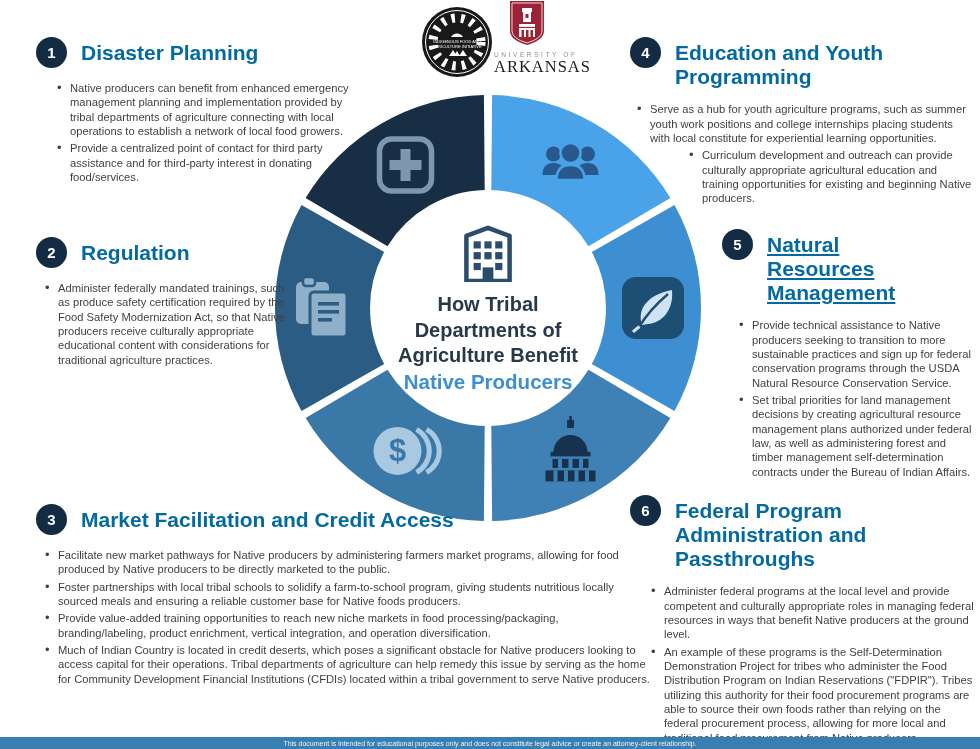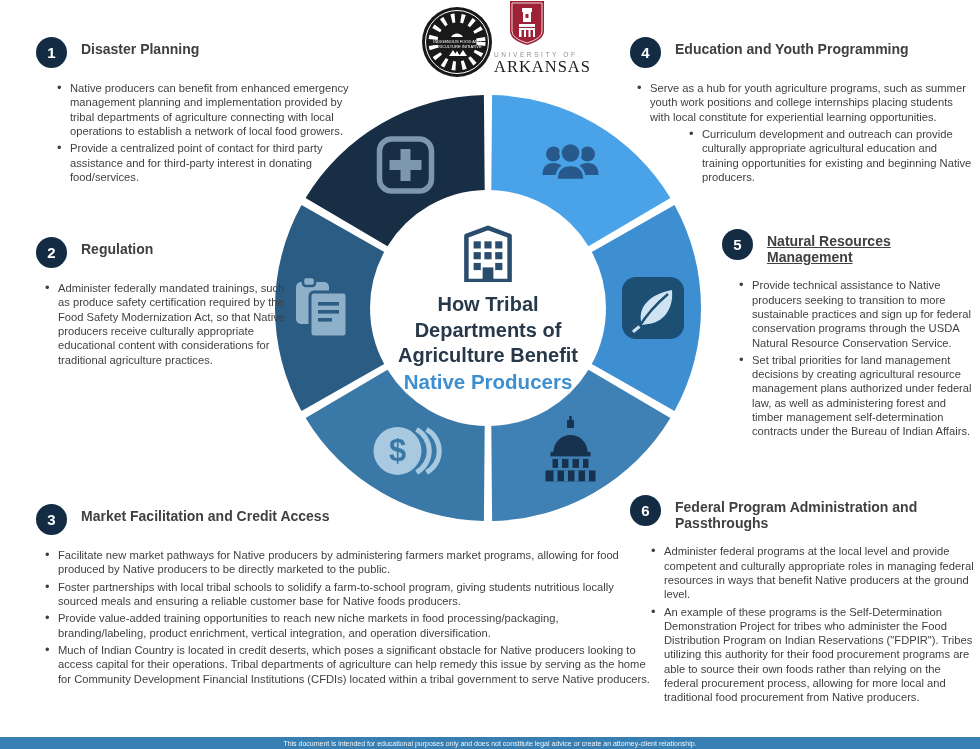--- a/index.html
+++ b/index.html
@@ -6,21 +6,21 @@
   html,body { width:980px; height:749px; background:#ffffff; overflow:hidden;
     font-family:"Liberation Sans", sans-serif; }
   .page { position:relative; width:980px; height:749px; background:#fff; }
 
   
   .section { position:absolute; }
   .sec-head { display:flex; align-items:flex-start; gap:14px; }
   .badge { width:31px; height:31px; border-radius:50%; background:#132c44; color:#fff;
     font-weight:bold; font-size:15px; display:flex; align-items:center; justify-content:center;
     flex:0 0 31px; margin-top:1px; }
-  .sec-title { color:#404040; font-weight:bold; font-size:14px; line-height:1.15; padding-top:5px; }
+  .sec-title { color:#0369a1; font-weight:bold; font-size:21px; line-height:1.15; padding-top:5px; }
   ul.bullets { list-style:none; margin-top:13px; }
   ul.bullets li { position:relative; font-size:11.2px; line-height:1.28; color:#3f3f3f;
     padding-left:0; margin-bottom:3px; }
   ul.bullets li::before { content:"•"; position:absolute; left:-13px; top:-1px; font-size:13px; color:#3f3f3f; }
 
   #sec1 { left:36px; top:36px; width:312px; }
   #sec1 ul { margin-left:34px; width:292px; }
   #sec2 { left:36px; top:236px; width:260px; }
   #sec2 ul { margin-left:22px; width:238px; }
   #sec3 { left:36px; top:503px; width:620px; }

